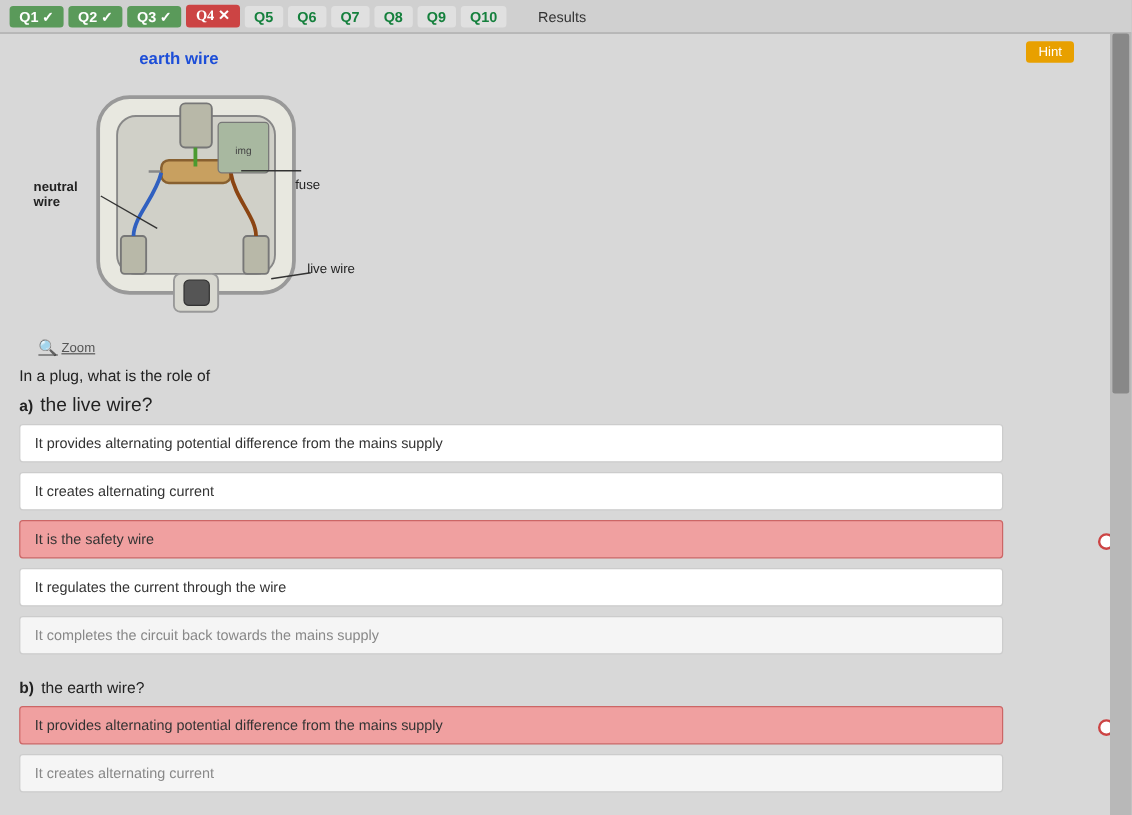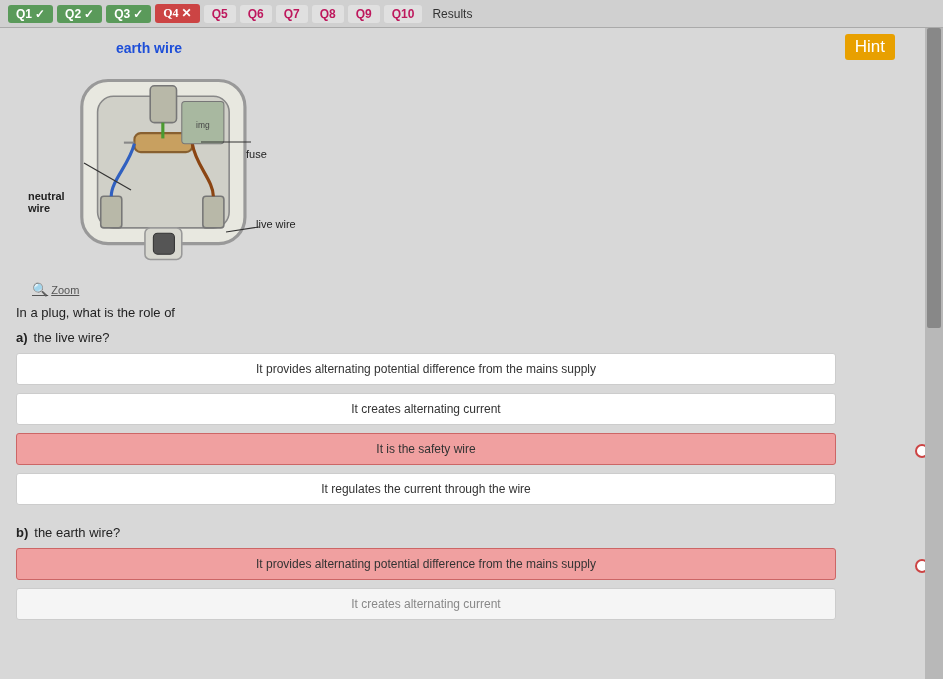--- a/index.html
+++ b/index.html
@@ -40,25 +40,25 @@
     }
 
     .nav-tab.incorrect {
       background: #cc4444;
       color: white;
       font-family: Liberation Serif, serif;
     }
 
     .nav-tab.plain {
       background: #e0e0e0;
-      color: #be185d;
+      color: #15803d;
     }
 
     .nav-results {
-      margin-left: 0;
+      margin-left: 16px;
       font-size: 12px;
       color: #333;
       padding: 2px 6px;
     }
 
     
     .main-container {
       display: flex;
       flex: 1;
     }
@@ -170,21 +170,20 @@
     .answer-option {
       background: white;
       border: 1px solid #ccc;
       border-radius: 3px;
       padding: 8px 12px;
       margin-bottom: 4px;
       font-size: 12px;
       color: #333;
       cursor: pointer;
       width: 820px;
-      text-align: center;
     }
 
     .answer-option.incorrect-selected {
       background: #f0a0a0;
       border-color: #cc6666;
     }
 
     .answer-option.dimmed {
       color: #888;
       background: #f5f5f5;
@@ -209,21 +208,21 @@
 
     
     .hint-btn {
       position: absolute;
       right: 30px;
       top: 6px;
       background: #e8a000;
       color: white;
       border: none;
       padding: 3px 10px;
-      font-size: 17px;
+      font-size: 11px;
       border-radius: 3px;
       cursor: pointer;
     }
   </style>
 </head>
 <body>
 
 <div class="top-nav">
 
   <div class="nav-tab correct">
@@ -308,21 +307,21 @@
 
           <path d="M 135 120 C 135 105 118 90 115 70" stroke="#8B4513" stroke-width="3" fill="none"></path>
 
           <rect x="70" y="150" width="35" height="30" rx="5" fill="#d8d8d0" stroke="#999" stroke-width="1.5"></rect>
           <rect x="78" y="155" width="20" height="20" rx="4" fill="#555" stroke="#333" stroke-width="1"></rect>
 
           <rect x="105" y="30" width="40" height="40" rx="3" fill="#a8b8a0" stroke="#777" stroke-width="1"></rect>
           <text x="125" y="55" text-anchor="middle" font-size="8" fill="#444">img</text>
         </svg>
 
-        <div class="label-neutral" style="white-space:pre-line;margin-top:40px;">neutral
+        <div class="label-neutral" style="white-space:pre-line;">neutral
 wire</div>
 
         <svg style="position:absolute;left:0;top:0;width:360px;height:220px;pointer-events:none;">
 
           <line x1="68" y1="103" x2="115" y2="130" stroke="#333" stroke-width="1.2"></line>
 
           <line x1="235" y1="82" x2="185" y2="82" stroke="#333" stroke-width="1.2"></line>
 
           <line x1="243" y1="167" x2="210" y2="172" stroke="#333" stroke-width="1.2"></line>
         </svg>
@@ -335,21 +334,21 @@
         <span style="font-size:13px;">🔍</span>
         <span>Zoom</span>
       </div>
     </div>
 
     <p class="question-intro">In a plug, what is the role of</p>
 
     <div style="margin-bottom:10px;">
       <div style="display:flex;align-items:baseline;gap:6px;margin-bottom:4px;">
         <span class="sub-question">a)</span>
-        <span style="font-size:13px;color:#222;">the live wire?</span>
+        <span style="font-size:16px;color:#222;">the live wire?</span>
       </div>
 
       <div class="answer-option-wrapper">
         <div class="answer-option">
           <span>It provides alternating potential difference from the mains supply</span>
         </div>
       </div>
 
       <div class="answer-option-wrapper">
         <div class="answer-option">
@@ -363,20 +362,25 @@
         </div>
         <div class="radio-indicator"></div>
       </div>
 
       <div class="answer-option-wrapper">
         <div class="answer-option">
           <span>It regulates the current through the wire</span>
         </div>
       </div>
 
+      <div class="answer-option-wrapper">
+        <div class="answer-option dimmed">
+          <span>It completes the circuit back towards the mains supply</span>
+        </div>
+      </div>
     </div>
 
     <div>
       <div style="display:flex;align-items:baseline;gap:6px;margin-bottom:4px;">
         <span class="sub-question">b)</span>
         <span style="font-size:13px;color:#222;">the earth wire?</span>
       </div>
 
       <div class="answer-option-wrapper">
         <div class="answer-option incorrect-selected">

